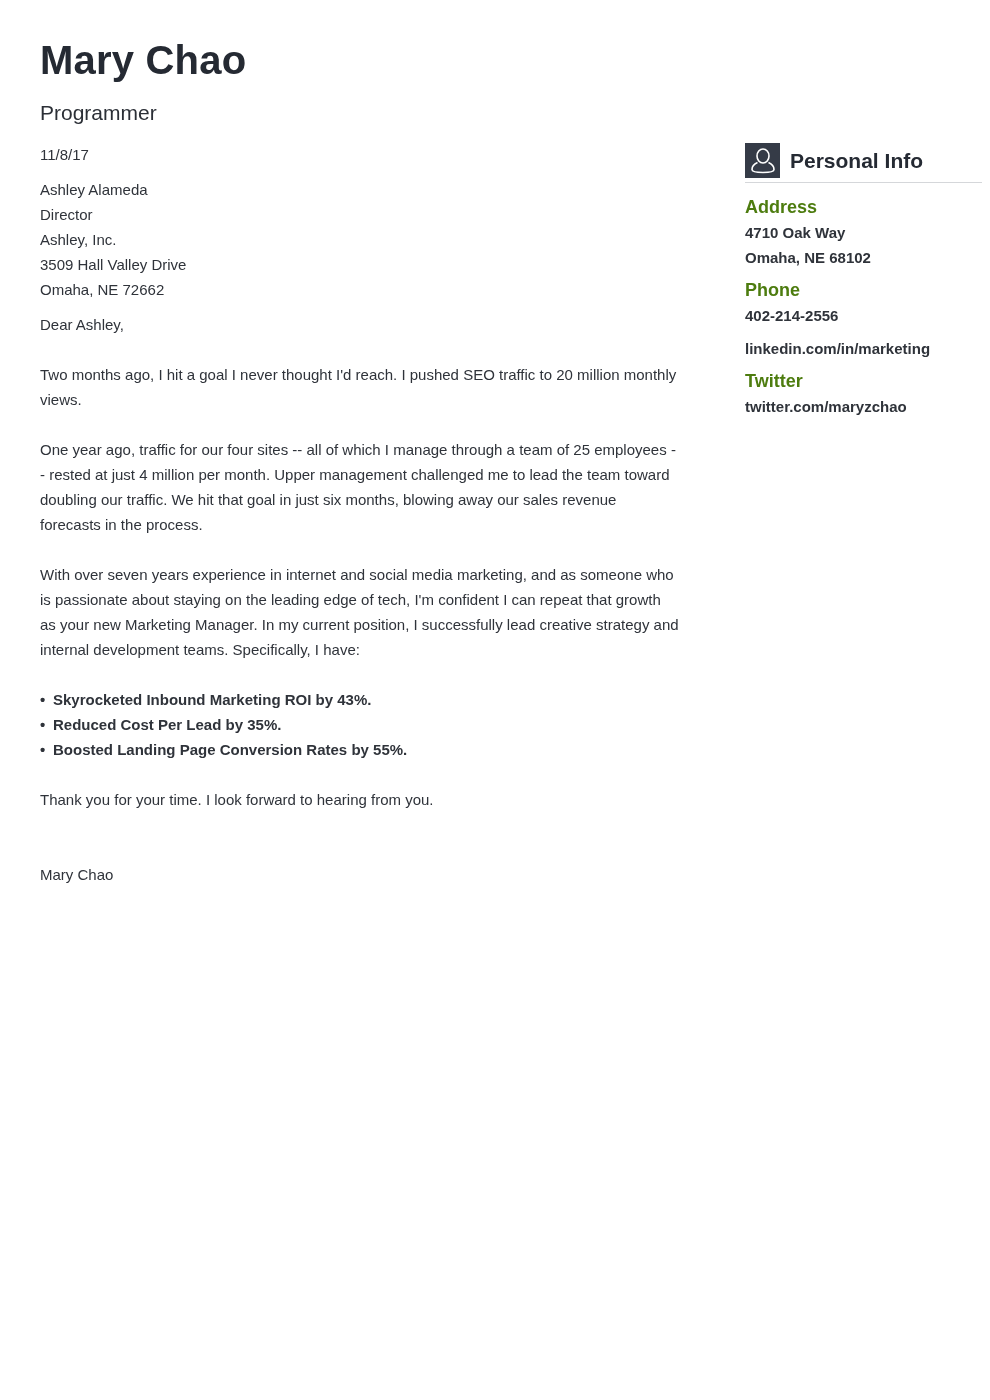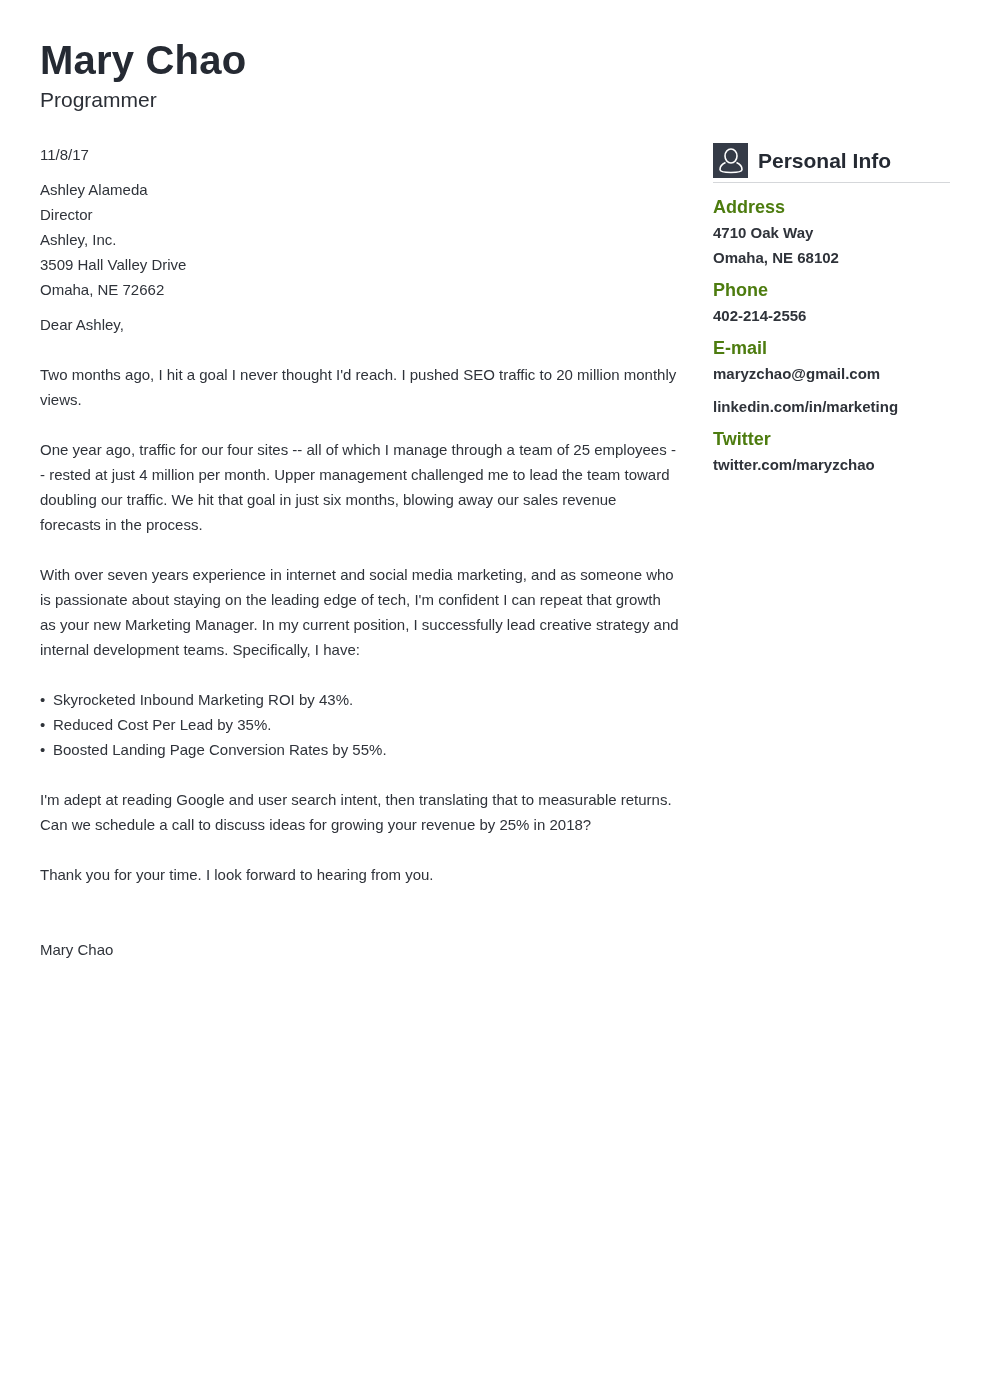--- a/index.html
+++ b/index.html
@@ -2,35 +2,35 @@
 <html><head>
   <meta charset="utf-8">
   <style>
     html, body { margin: 0; padding: 0; background: #ffffff; }
     body {
       width: 990px; height: 1400px; position: relative; overflow: hidden;
       font-family: "Liberation Sans", sans-serif; color: #2b2f36;
     }
     .header { position: absolute; left: 40px; top: 36px; }
     .name { font-size: 40px; font-weight: 700; color: #252a33; line-height: 48px; margin: 0; letter-spacing: 0.2px; }
-    .title { font-size: 21px; color: #2b2f36; margin-top: 3px; line-height: 26px; }
+    .title { font-size: 21px; color: #2b2f36; margin-top: 16px; line-height: 26px; }
 
     .letter { position: absolute; left: 40px; top: 142px; width: 640px; font-size: 15px; line-height: 25px; color: #2f333a; }
     .letter p { margin: 0; }
     .date { margin-bottom: 10px !important; }
     .recipient { margin-bottom: 10px; }
     .recipient div { line-height: 25px; }
     .salutation { margin-bottom: 25px !important; }
     .para { margin-bottom: 25px !important; }
-    .bullets { list-style: none; padding: 0; margin: 0 0 25px 0; }
+    .bullets { list-style: none; padding: 0; margin: 0 0 25px 0; font-weight: bold; }
     .bullets li { position: relative; padding-left: 13px; line-height: 25px; }
     .bullets li::before { content: "•"; position: absolute; left: 0; top: 0; }
     .closing { margin-bottom: 50px !important; }
 
-    .sidebar { position: absolute; left: 713px; top: 143px; width: 237px; }
+    .sidebar { position: absolute; left: 745px; top: 143px; width: 237px; }
     .side-head { display: flex; align-items: center; height: 35px; padding-bottom: 4px; border-bottom: 1px solid #d5d7da; }
     .side-icon { width: 35px; height: 35px; background: #353b47; display: flex; align-items: center; justify-content: center; }
     .side-title { font-size: 21px; font-weight: 700; color: #252a33; margin-left: 10px; }
     .info { margin-top: 12px; }
     .info-group { margin-bottom: 8px; }
     .info-label { font-size: 18px; font-weight: 700; color: #4d7c0f; line-height: 25px; }
     .info-value { font-size: 15px; color: #2f333a; line-height: 25px; font-weight: bold; }
   </style>
 </head>
 <body>
@@ -51,21 +51,20 @@
   </div>
   <p class="salutation">Dear Ashley,</p>
   <p class="para">Two months ago, I hit a goal I never thought I'd reach. I pushed SEO traffic to 20 million monthly views.</p>
   <p class="para">One year ago, traffic for our four sites -- all of which I manage through a team of 25 employees -- rested at just 4 million per month. Upper management challenged me to lead the team toward doubling our traffic. We hit that goal in just six months, blowing away our sales revenue forecasts in the process.</p>
   <p class="para">With over seven years experience in internet and social media marketing, and as someone who is passionate about staying on the leading edge of tech, I'm confident I can repeat that growth as your new Marketing Manager. In my current position, I successfully lead creative strategy and internal development teams. Specifically, I have:</p>
   <ul class="bullets">
     <li>Skyrocketed Inbound Marketing ROI by 43%.</li>
     <li>Reduced Cost Per Lead by 35%.</li>
     <li>Boosted Landing Page Conversion Rates by 55%.</li>
   </ul>
-  <p class="para">I'm adept at reading Google and user search intent, then translating that to measurable returns. Can we schedule a call to discuss ideas for growing your revenue by 25% in 2018?</p>
   <p class="closing">Thank you for your time. I look forward to hearing from you.</p>
   <p>Mary Chao</p>
 </div>
 
 <div class="sidebar">
   <div class="side-head">
     <div class="side-icon">
       <svg width="26" height="28" viewBox="0 0 26 28">
         <ellipse cx="13" cy="9" rx="6" ry="7" fill="none" stroke="#ffffff" stroke-width="1.6"></ellipse>
         <path d="M7.5 15.5 C4 17, 2 19.5, 2 22.5 C2 25, 8 25.5, 13 25.5 C18 25.5, 24 25, 24 22.5 C24 19.5, 22 17, 18.5 15.5" fill="none" stroke="#ffffff" stroke-width="1.6"></path>
@@ -77,24 +76,20 @@
     <div class="info-group">
       <div class="info-label">Address</div>
       <div class="info-value">4710 Oak Way</div>
       <div class="info-value">Omaha, NE 68102</div>
     </div>
     <div class="info-group">
       <div class="info-label">Phone</div>
       <div class="info-value">402-214-2556</div>
     </div>
     <div class="info-group">
-      <div class="info-label">E-mail</div>
-      <div class="info-value">maryzchao@gmail.com</div>
-    </div>
-    <div class="info-group">
       <div class="info-value">linkedin.com/in/marketing</div>
     </div>
     <div class="info-group">
       <div class="info-label">Twitter</div>
       <div class="info-value">twitter.com/maryzchao</div>
     </div>
   </div>
 </div>
 
 </body></html>

